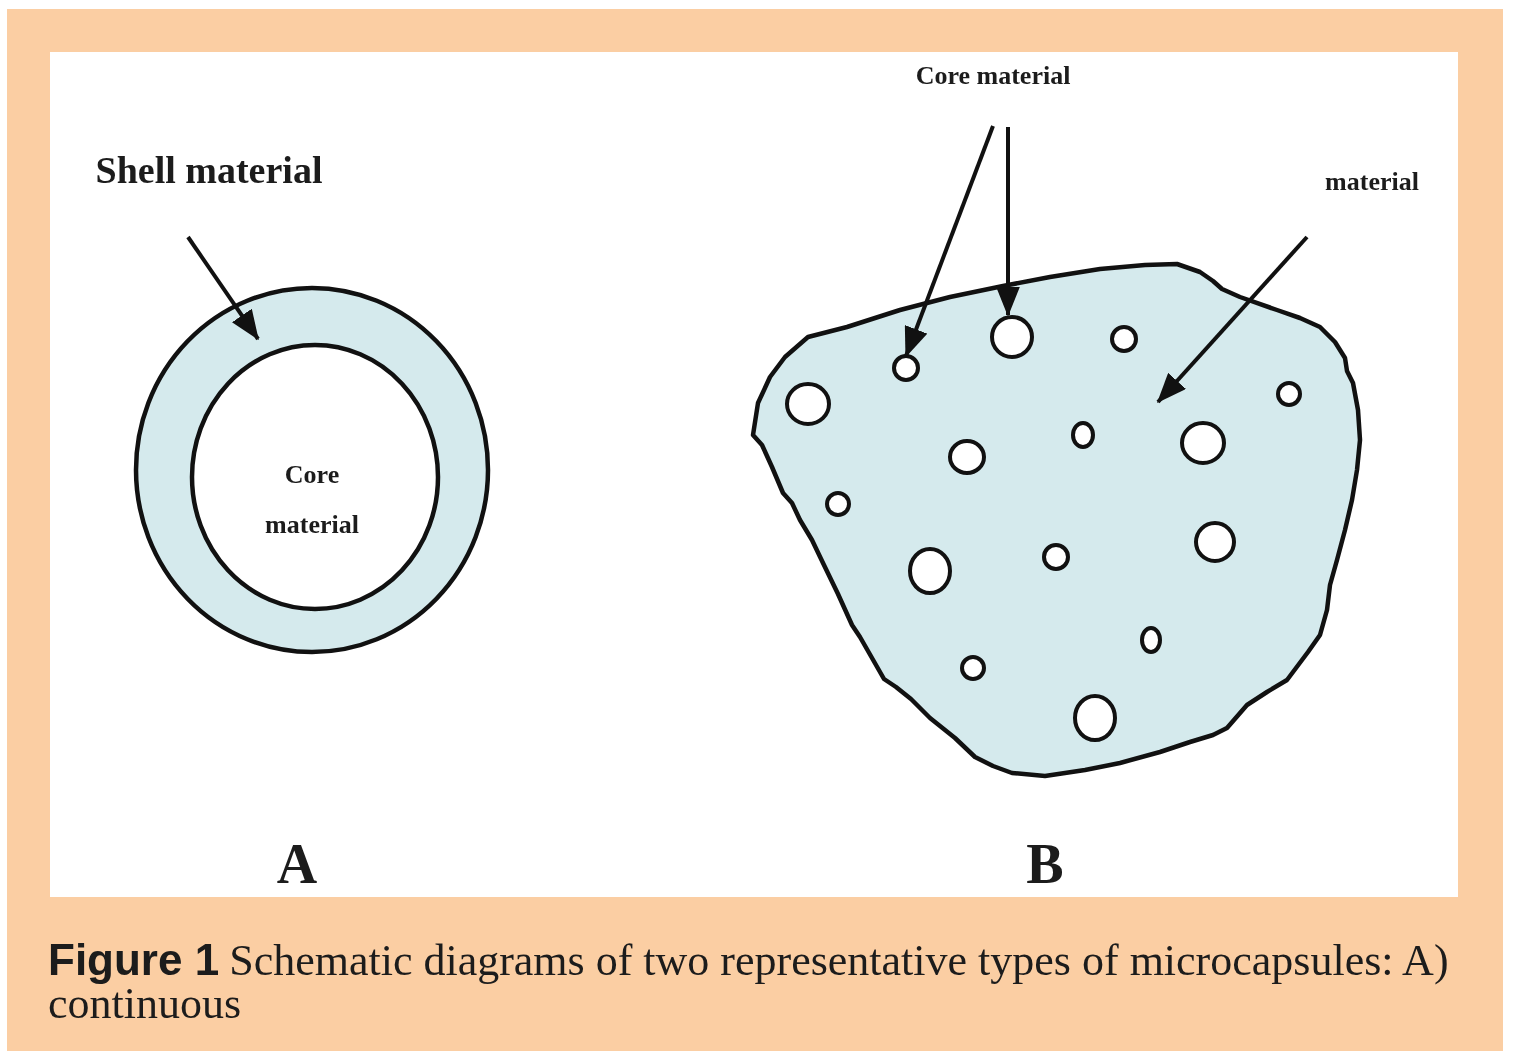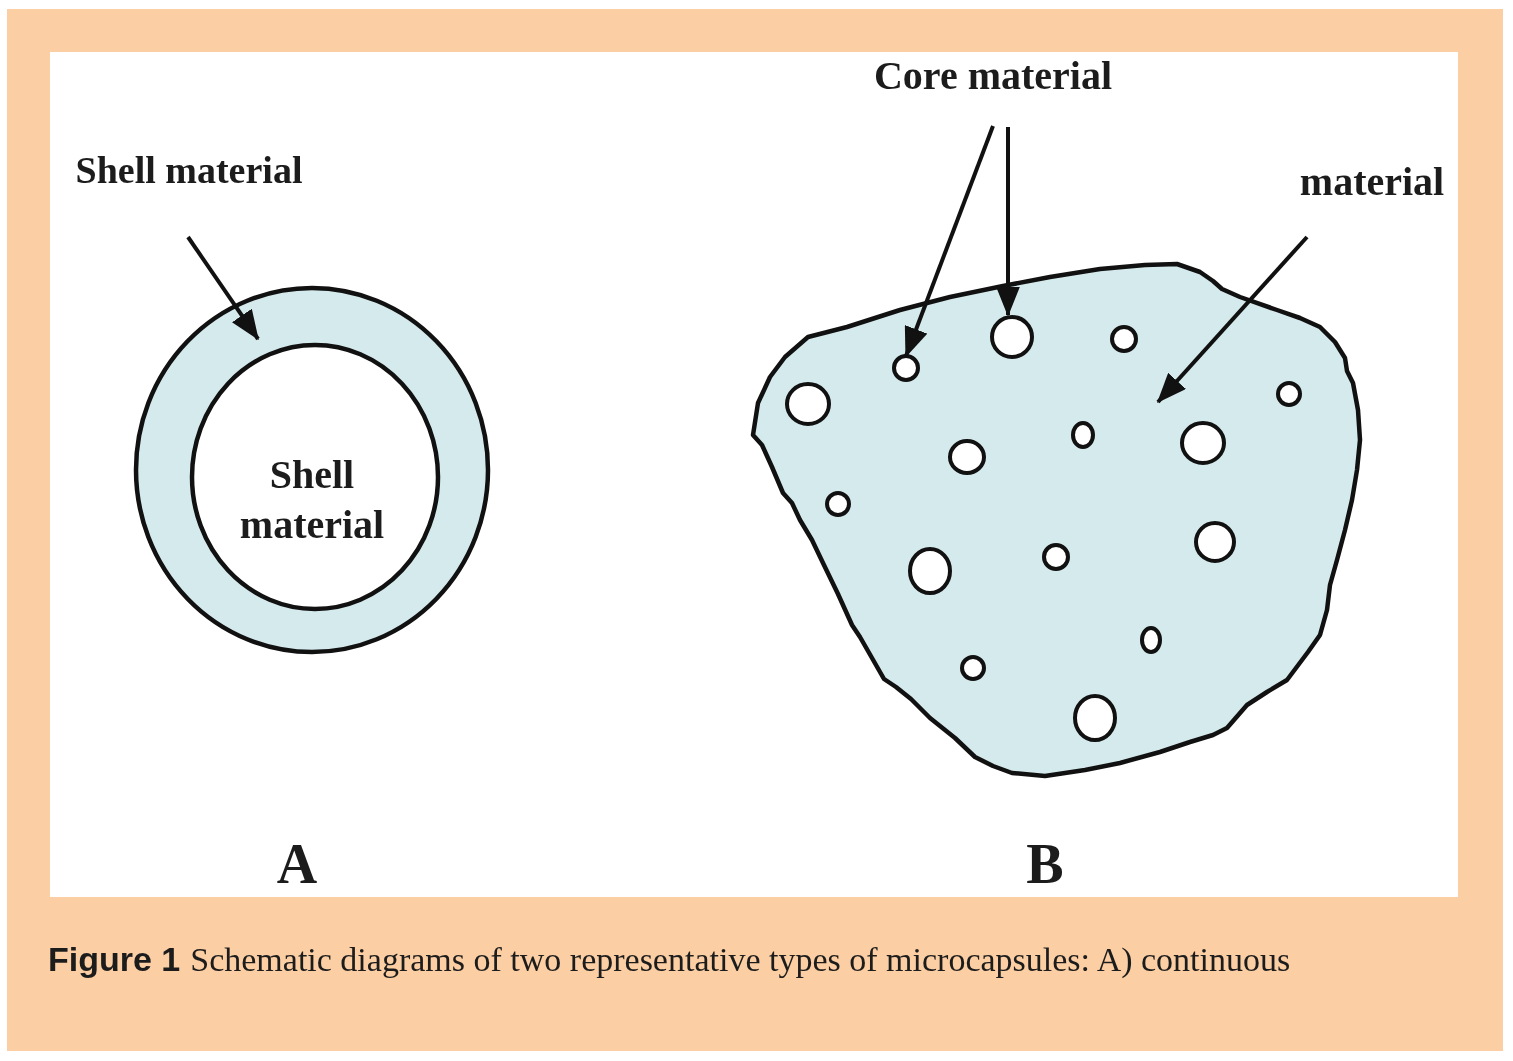--- a/index.html
+++ b/index.html
@@ -17,26 +17,26 @@
   }
   .panel{
     position:absolute;left:43px;top:43px;width:1408px;height:845px;
     background:var(--panel);
   }
   .fig-svg{position:absolute;left:0;top:0;}
   .label{
     position:absolute;transform:translate(-50%,-50%);
     color:var(--text);font-weight:bold;text-align:center;white-space:nowrap;
   }
-  .lbl-38{font-size:38px;line-height:44px;}
-  .lbl-40{font-size:40px;line-height:50px;text-align:center;}
+  .lbl-38{font-size:38px;line-height:44px;margin-left:20px;}
+  .lbl-40{font-size:26px;line-height:50px;text-align:center;}
   .letter{font-size:56px;line-height:56px;}
   .caption{
     position:absolute;left:41px;top:929px;width:1410px;
-    color:var(--text);font-size:34px;line-height:43px;
+    color:var(--text);font-size:44px;line-height:43px;
   }
   .figlabel{
     font-family:"Liberation Sans", sans-serif;font-weight:bold;margin-right:10px;
   }
   .shell{fill:var(--shell-fill);stroke:var(--outline);}
   .hole{fill:#FFFFFF;stroke:var(--outline);}
   .arrow{stroke:var(--outline);stroke-width:4;fill:none;}
 </style>
 </head>
 <body>
@@ -82,21 +82,21 @@
       <ellipse class="hole" cx="1045" cy="666" rx="20" ry="22" stroke-width="4"></ellipse>
 
       <line class="arrow" x1="943" y1="74" x2="856" y2="304" marker-end="url(#ah)"></line>
       <line class="arrow" x1="958" y1="75" x2="958" y2="263" marker-end="url(#ah)"></line>
       <line class="arrow" x1="1257" y1="185" x2="1108" y2="350" marker-end="url(#ah)"></line>
     </svg>
 
     <div class="label lbl-38" style="left:139px;top:118px;">Shell material</div>
 
     <div class="label lbl-40" style="left:262px;top:448px;">
-      <div>Shell</div>
+      <div>Core</div>
       <div>material</div>
     </div>
 
     <div class="label letter" style="left:247px;top:812px;">A</div>
 
     <div class="label lbl-40" style="left:943px;top:24px;">Core material</div>
 
     <div class="label lbl-40" style="left:1322px;top:130px;">
       <div>material</div>
     </div>

